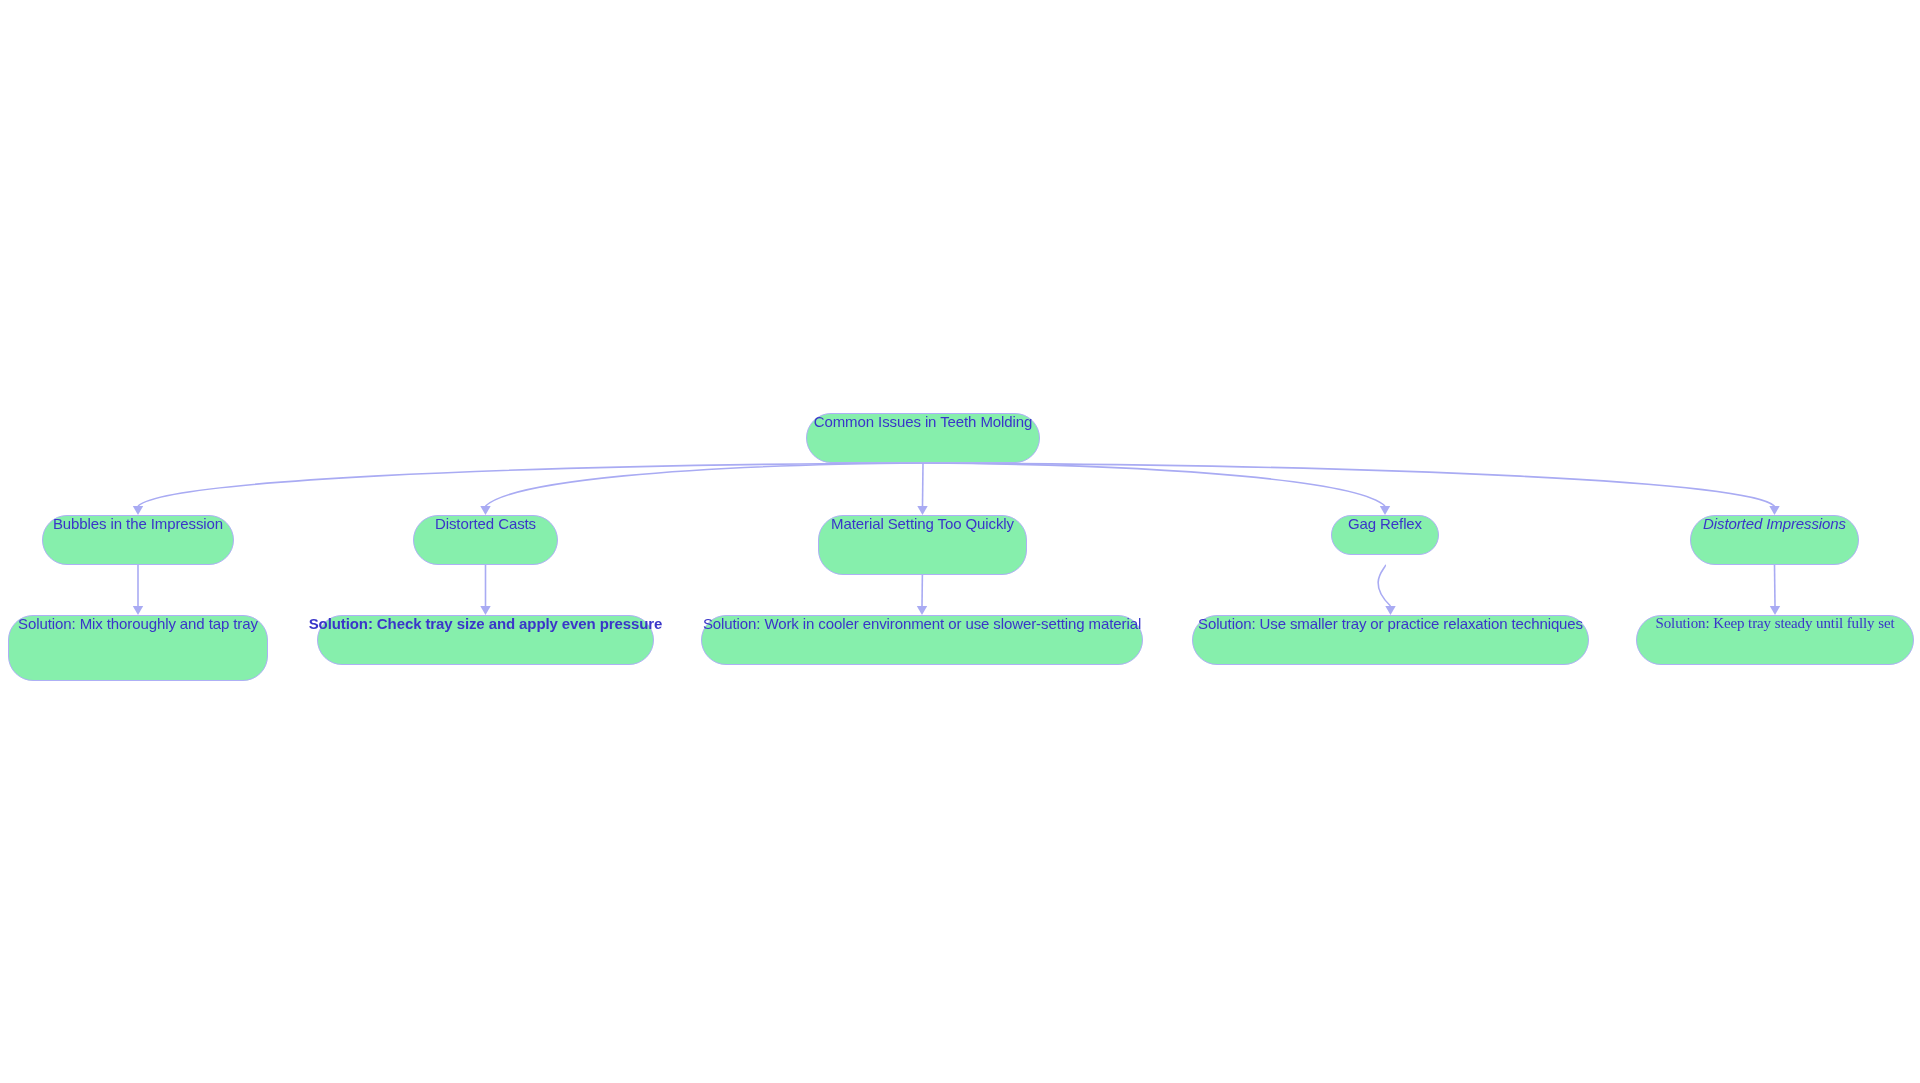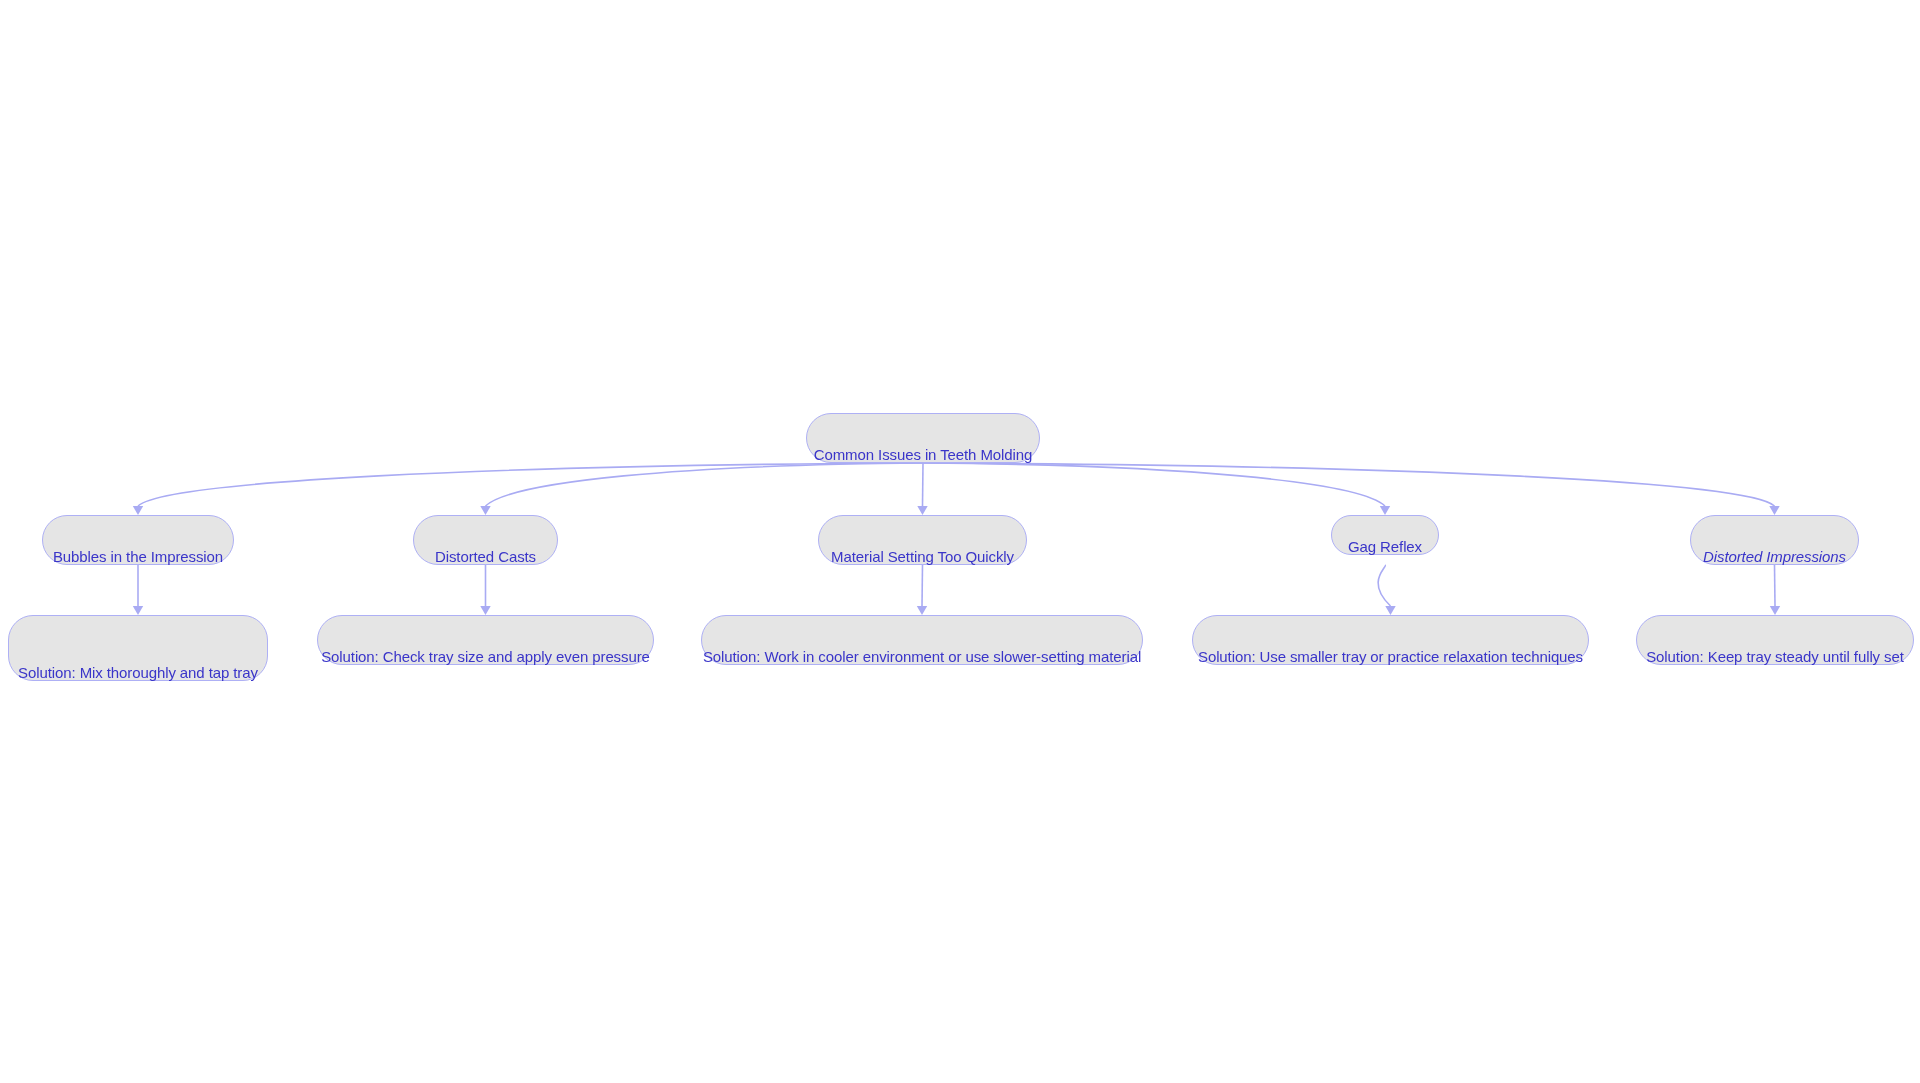--- a/index.html
+++ b/index.html
@@ -23,24 +23,24 @@
     left: 0;
     top: 0;
     width: 1920px;
     height: 1083px;
     pointer-events: none;
   }
   .node {
     position: absolute;
     box-sizing: border-box;
     display: flex;
-    align-items: flex-end;
+    align-items: flex-start;
     justify-content: center;
     height: 50px;
-    background: #e5e5e5;
+    background: #86efac;
     border: 1px solid #aeb0f5;
     border-radius: 25px;
     color: #3a35c9;
     font-size: 15px;
     font-weight: 400;
     letter-spacing: -0.1px;
     white-space: nowrap;
     padding: 0 14px;
   }
   .node-label {
@@ -100,35 +100,35 @@
       </div>
       <div class="node" style="left: 42px; top: 515px; width: 192px; height: 50px;">
         <span class="node-label">Bubbles in the Impression</span>
       </div>
       <div class="node" style="left: 8px; top: 615px; width: 260px; height: 66px;">
         <span class="node-label">Solution: Mix thoroughly and tap tray</span>
       </div>
       <div class="node" style="left: 413px; top: 515px; width: 145px; height: 50px;">
         <span class="node-label">Distorted Casts</span>
       </div>
-      <div class="node" style="left: 317px; top: 615px; width: 337px; height: 50px;">
+      <div class="node" style="left: 317px; top: 615px; width: 337px; height: 50px; font-weight: bold;">
         <span class="node-label">Solution: Check tray size and apply even pressure</span>
       </div>
-      <div class="node" style="left: 818px; top: 515px; width: 209px; height: 50px;">
+      <div class="node" style="left: 818px; top: 515px; width: 209px; height: 60px;">
         <span class="node-label">Material Setting Too Quickly</span>
       </div>
       <div class="node" style="left: 701px; top: 615px; width: 442px; height: 50px;">
         <span class="node-label">Solution: Work in cooler environment or use slower-setting material</span>
       </div>
       <div class="node" style="left: 1331px; top: 515px; width: 108px; height: 40px;">
         <span class="node-label">Gag Reflex</span>
       </div>
       <div class="node" style="left: 1192px; top: 615px; width: 397px; height: 50px;">
         <span class="node-label">Solution: Use smaller tray or practice relaxation techniques</span>
       </div>
       <div class="node" style="left: 1690px; top: 515px; width: 169px; height: 50px; font-style: italic;">
         <span class="node-label">Distorted Impressions</span>
       </div>
-      <div class="node" style="left: 1636px; top: 615px; width: 278px; height: 50px;">
+      <div class="node" style="left: 1636px; top: 615px; width: 278px; height: 50px; font-family: Liberation Serif, serif;">
         <span class="node-label">Solution: Keep tray steady until fully set</span>
       </div>
     </div>
 </div>
 
 </body></html>

